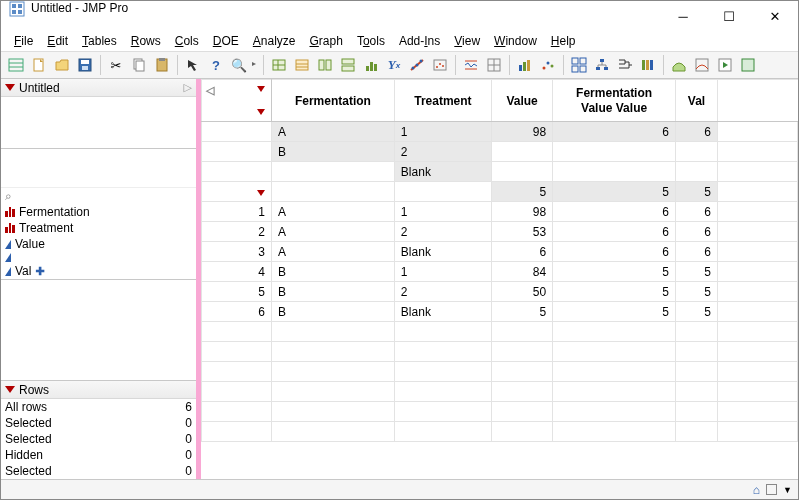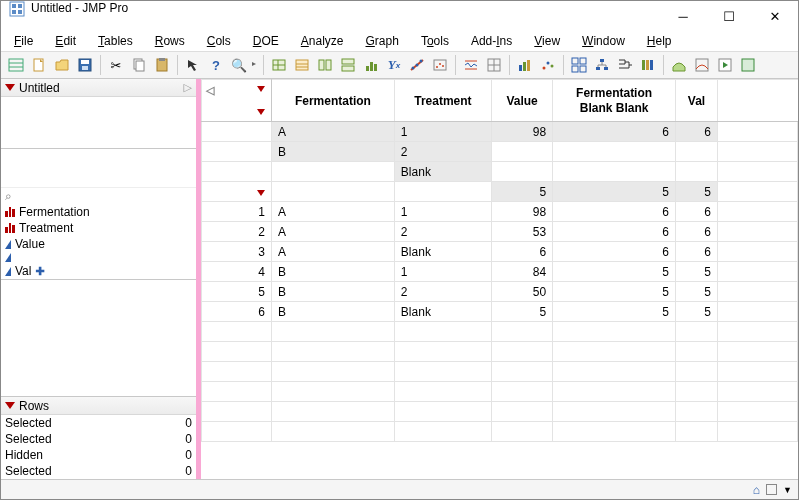--- a/index.html
+++ b/index.html
@@ -1,21 +1,21 @@
 <!DOCTYPE html>
 <html><head>
 <meta charset="utf-8">
 <style>
 * { box-sizing: border-box; margin: 0; padding: 0; font-family: "Segoe UI", Tahoma, sans-serif; font-size: 12px; }
 body { background: #fff; width: 799px; height: 500px; overflow: hidden; border: 1px solid #888; display: flex; flex-direction: column; }
 .titlebar { height: 30px; display: flex; padding: 0 0 0 8px; background: #fff; }
 .titlebar .icon { width: 16px; height: 16px; margin-right: 6px; display:flex; align-items:center; justify-content:center;}
 .titlebar .title { flex: 1; font-size: 12px; color: #000;}
 .winbtn { width: 46px; height: 30px; display: flex; align-items: center; justify-content: center; font-family: sans-serif; font-size: 13px; }
-.menubar { height: 20px; display: flex; align-items: center; padding: 0 6px; gap: 8px; }
+.menubar { height: 20px; display: flex; align-items: center; padding: 0 6px; gap: 0; }
 .menubar .mitem { padding: 2px 7px; cursor: default; }
 .menubar .mitem u { text-decoration: underline; }
 .toolbar { height: 28px; background: #f5f5f5; border-top: 1px solid #ddd; border-bottom: 1px solid #c8c8c8; display: flex; align-items: center; padding: 0 4px; gap: 1px; overflow:hidden;}
 .tbtn { width: 22px; height: 22px; display: flex; align-items: center; justify-content: center; border-radius: 2px; font-size:13px;}
 .tsep { width: 1px; height: 20px; background: #ccc; margin: 0 3px; }
 .content { flex: 1; display: flex; min-height: 0; }
 .side { width: 200px; border-right: 5px solid #f9a8d4; display: flex; flex-direction: column; background: #fff; gap: 22px; }
 .panel { border-bottom: 1px solid #c8c8c8; }
 .phead { background: linear-gradient(#f7f7f7,#ececec); border-bottom: 1px solid #d8d8d8; padding: 2px 4px; display: flex; align-items: center; gap: 4px; height: 18px; }
 .redtri { width: 0; height: 0; border-left: 5px solid transparent; border-right: 5px solid transparent; border-top: 7px solid #b00000; display:inline-block;}
@@ -327,20 +327,24 @@
         </div>
     </div>
     <div class="spacer"></div>
     <div class="panel rowstats" style="border-top:1px solid #c8c8c8;border-bottom:none;">
       <div class="phead">
         <span class="redtri"></span>
         <span class="ptitle">Rows</span>
       </div>
       <div id="rowstats">
           <div class="srow">
+            <span>All rows</span>
+            <span>6</span>
+          </div>
+          <div class="srow">
             <span>Selected</span>
             <span>0</span>
           </div>
           <div class="srow">
             <span>Selected</span>
             <span>0</span>
           </div>
           <div class="srow">
             <span>Hidden</span>
             <span>0</span>
@@ -361,21 +365,21 @@
             <th class="corner headarea" style="border-right:1px solid #c8c8c8;">
               <span class="leftarrow">◁</span>
               <span class="smalltri" style="position:absolute;right:6px;top:6px;"></span>
               <span class="smalltri" style="position:absolute;right:6px;bottom:6px;"></span>
             </th>
             <th>Fermentation</th>
             <th>Treatment</th>
             <th>Value</th>
             <th style="line-height:1.2;">
                 <div>Fermentation</div>
-                <div>Blank Blank</div>
+                <div>Value Value</div>
               </th>
             <th>Val</th>
             <th style="width:80px;border-right:none;"></th>
           </tr>
         </thead>
         <tbody id="gridbody">
             <tr class="summaryrow">
               <td class="rownum" style="background:#fff;"></td>
               <td class="summarycell">A</td>
               <td class="summarycell">1</td>

